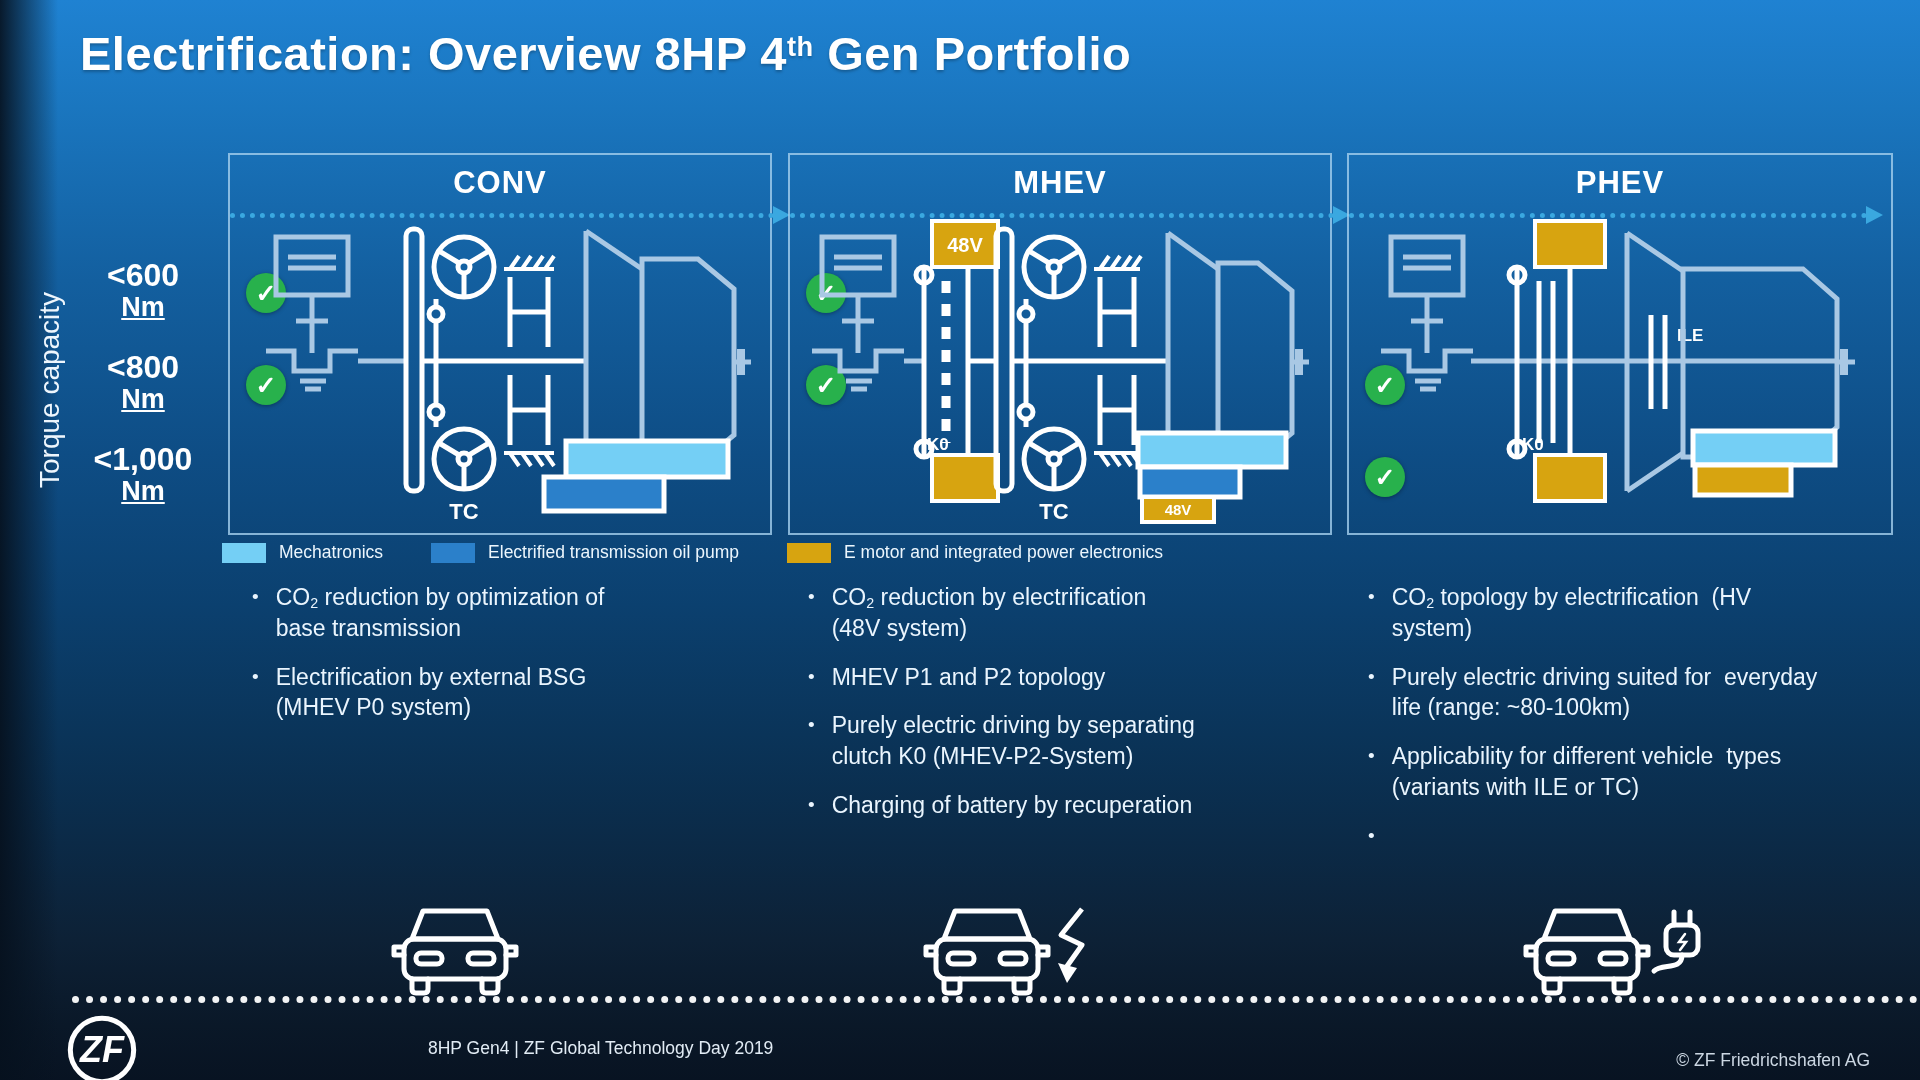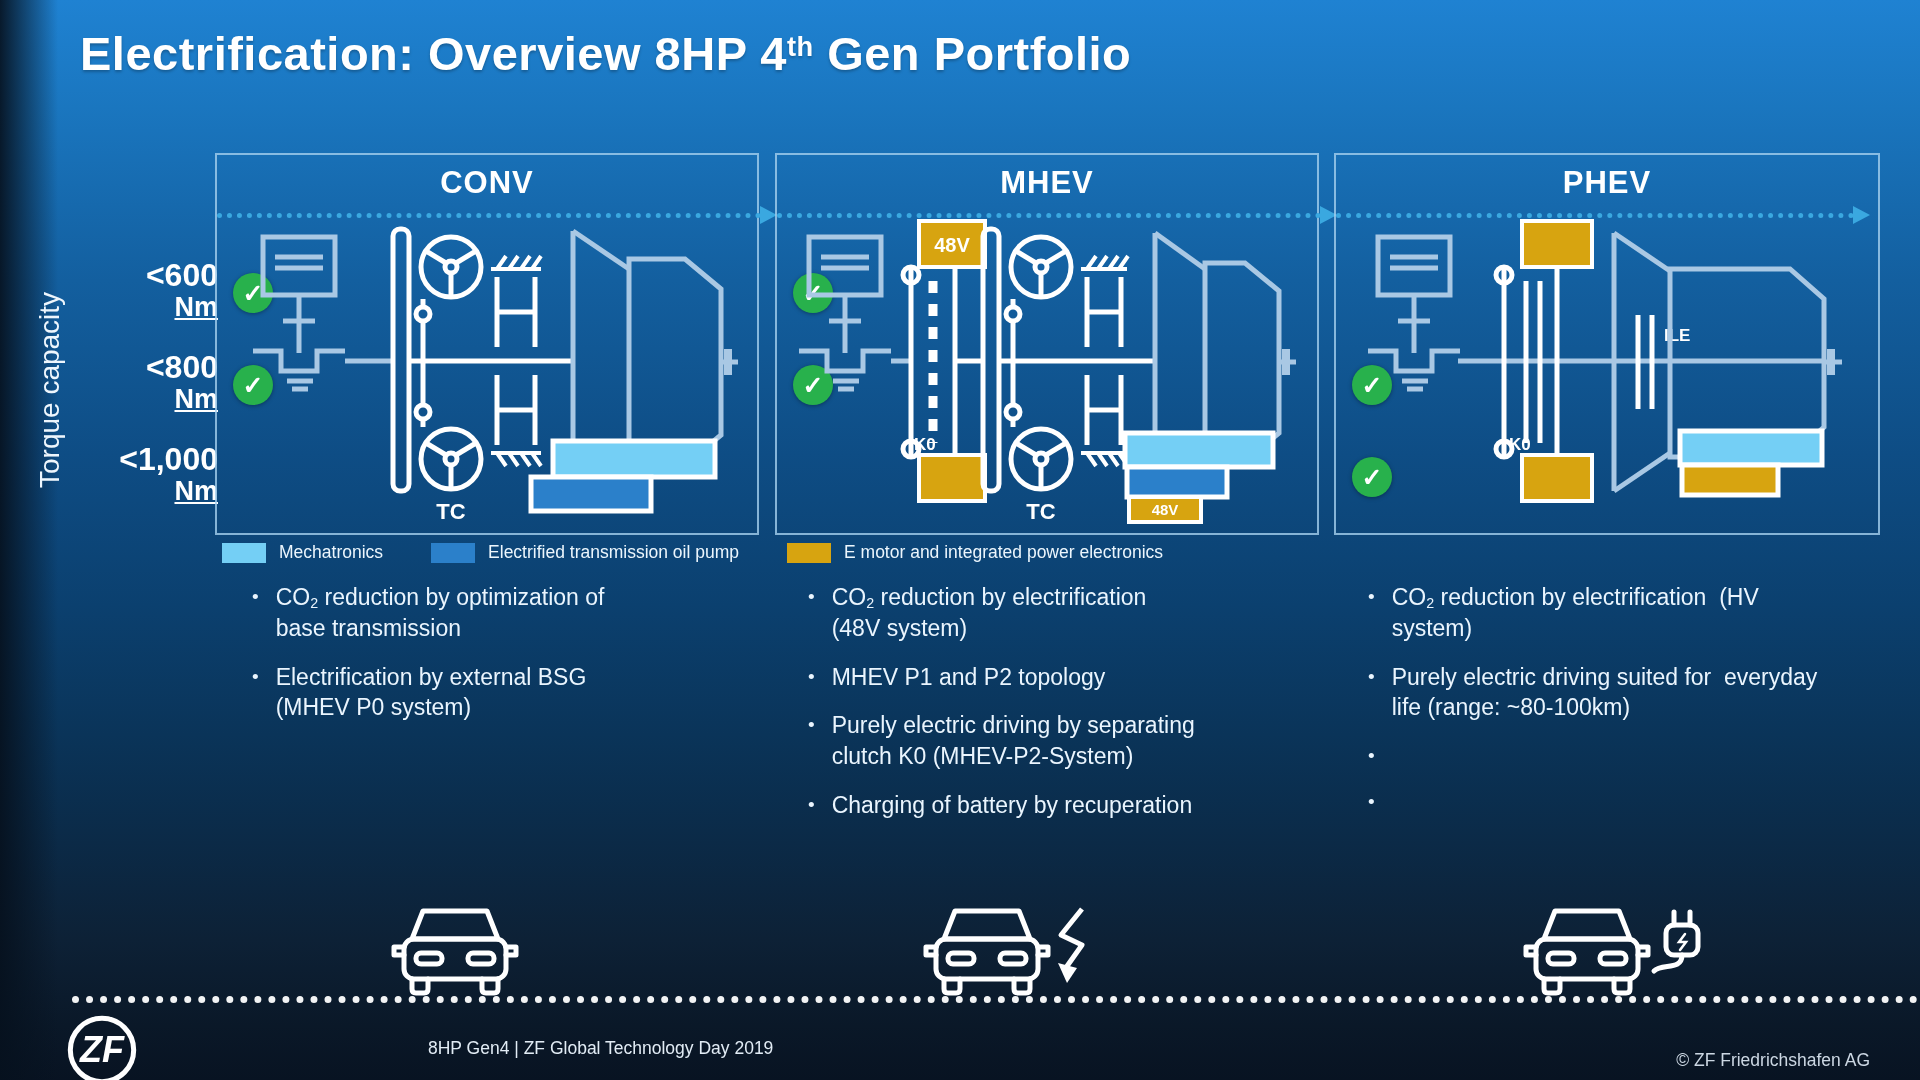--- a/index.html
+++ b/index.html
@@ -14,26 +14,26 @@
   }
   .left-shade{position:absolute;left:0;top:0;width:58px;height:100%;
     background:linear-gradient(90deg,rgba(6,17,30,.92),rgba(6,17,30,0));pointer-events:none;}
   .title{position:absolute;left:80px;top:26px;font-size:47px;font-weight:bold;color:#ffffff;letter-spacing:.5px;
     text-shadow:0 2px 3px rgba(0,0,0,.25);}
   .sup{font-size:.58em;vertical-align:.5em;}
   .sub{font-size:.62em;vertical-align:-.18em;}
 
   .torque-axis{position:absolute;left:34px;top:488px;width:240px;transform:rotate(-90deg);
     transform-origin:left top;font-size:28px;color:#eef6fd;}
-  .torque-row{position:absolute;left:68px;width:150px;text-align:right;color:#ffffff;font-weight:bold;line-height:1.1;}
+  .torque-row{position:absolute;left:68px;width:150px;text-align:center;color:#ffffff;font-weight:bold;line-height:1.1;}
   .torque-row .val{font-size:32px;}
   .torque-row .unit{font-size:27px;text-decoration:underline;}
   #trow1{top:258px;} #trow2{top:350px;} #trow3{top:442px;}
 
-  .panel{position:absolute;top:153px;height:378px;border:2px solid rgba(165,208,238,.8);}
+  .panel{position:absolute;top:153px;height:378px;border:2px solid rgba(165,208,238,.8);margin-left:13px;}
   #panel-conv{left:215px;width:540px;}
   #panel-mhev{left:775px;width:540px;}
   #panel-phev{left:1334px;width:542px;}
   .panel-title{position:absolute;top:10px;left:0;width:100%;text-align:center;
     font-size:31px;font-weight:bold;color:#ffffff;letter-spacing:1px;}
   .dotarrow{position:absolute;top:58px;left:0;width:calc(100% + 14px);height:0;
     border-top:5px dotted #3aa8e0;}
   .dotarrow::after{content:"";position:absolute;right:-6px;top:-12px;width:0;height:0;
     border-left:17px solid #3aa8e0;border-top:9px solid transparent;border-bottom:9px solid transparent;}
   .dotarrow.short{width:calc(100% - 14px);}
@@ -316,28 +316,29 @@
         <span class="txt"><span>Purely electric driving by separating</span><br><span>clutch K0 (MHEV-P2-System)</span></span>
       </li>
       <li>
         <span class="dot">•</span>
         <span class="txt"><span>Charging of battery by recuperation</span></span>
       </li>
     </ul>
   <ul class="bullets" id="bullets-phev">
       <li>
         <span class="dot">•</span>
-        <span class="txt"><span>CO</span><span class="sub">2</span><span> reduction by electrification  (HV</span><br><span>system)</span></span>
+        <span class="txt"><span>CO</span><span class="sub">2</span><span> topology by electrification  (HV</span><br><span>system)</span></span>
       </li>
       <li>
         <span class="dot">•</span>
         <span class="txt"><span>Purely electric driving suited for  everyday</span><br><span>life (range: ~80-100km)</span></span>
       </li>
       <li>
         <span class="dot">•</span>
+        <span class="txt"><span>Applicability for different vehicle  types</span><br><span>(variants with ILE or TC)</span></span>
       </li>
       <li>
         <span class="dot">•</span>
       </li>
     </ul>
 
   <svg class="car" id="car-conv" viewBox="0 0 130 95">
     <g stroke="#ffffff" stroke-width="5" fill="none" stroke-linejoin="round" stroke-linecap="round">
       <path d="M33,8 H97 L108,36 H22 Z"></path>
       <rect x="14" y="36" width="102" height="40" rx="10"></rect>

